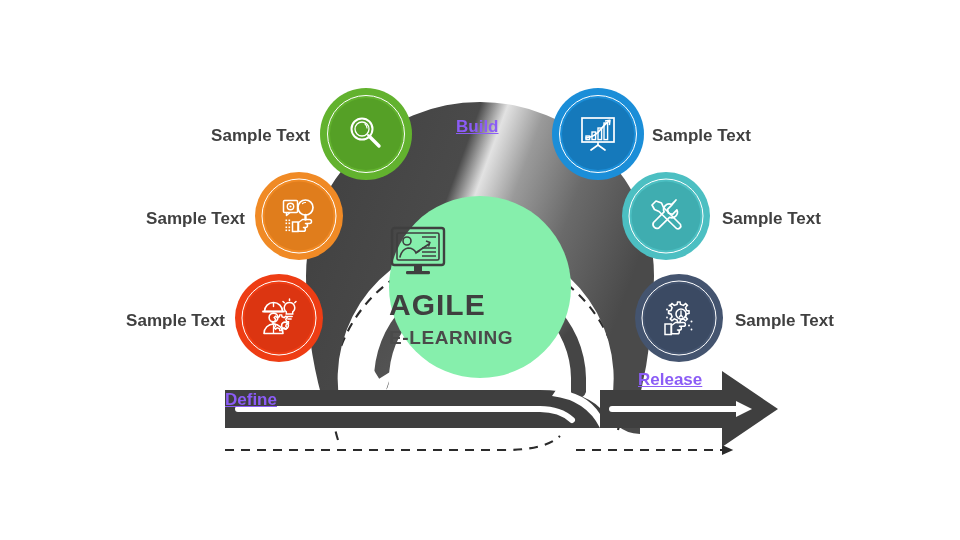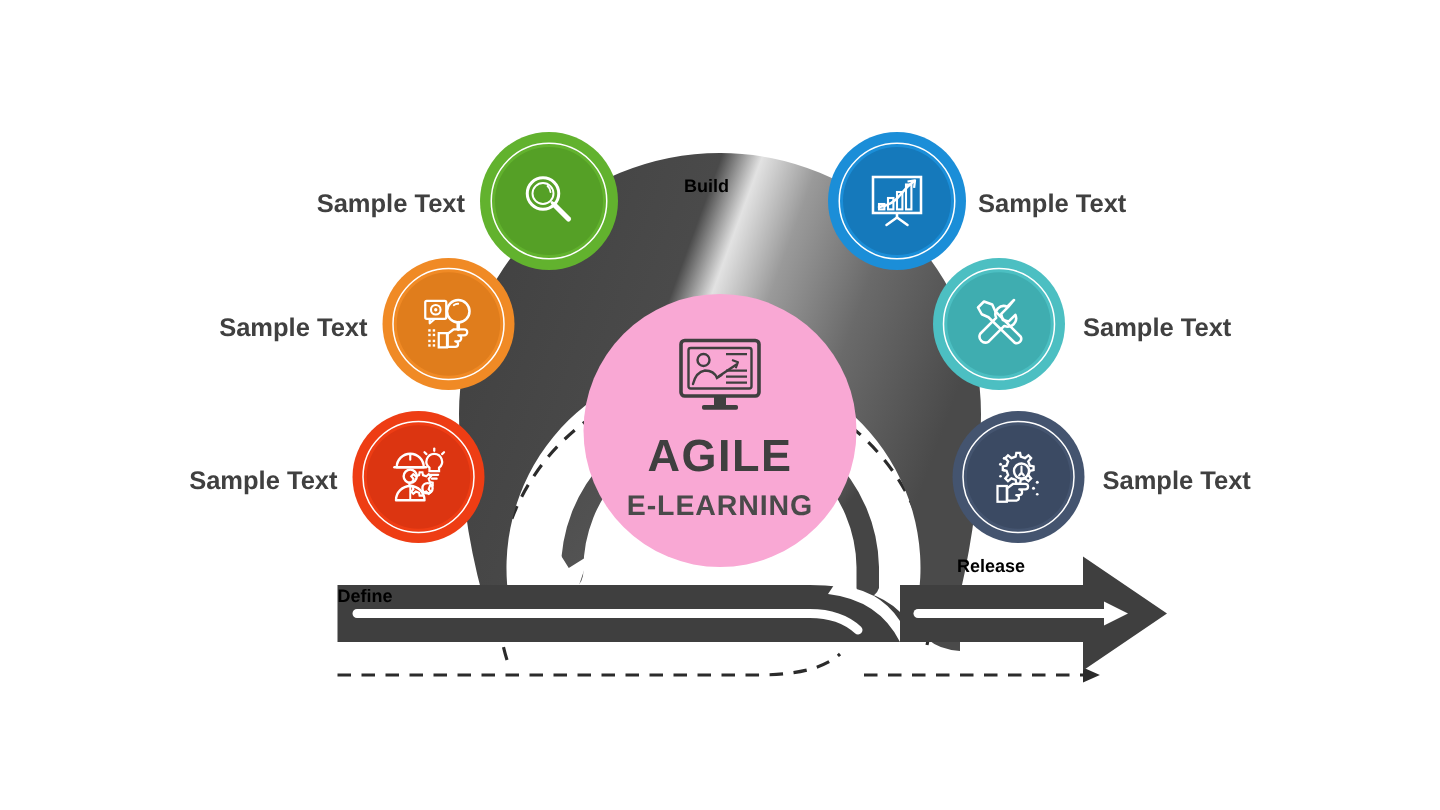--- a/index.html
+++ b/index.html
@@ -66,38 +66,38 @@
     font-size: 17px;
     font-weight: bold;
     color: #404040;
     white-space: nowrap;
   }
   .side-label.right-align { text-align: right; }
 
   
   .stage-label {
     position: absolute;
-    font-size: 12px;
-    font-weight: bold;
-    color: #000000;
+    font-size: 17px;
+    font-weight: bold;
+    color: #8b5cf6;
     white-space: nowrap;
+    text-decoration: underline;
   }
 
   
   #hub {
     position: absolute;
     left: 389px;
     top: 196px;
     width: 182px;
     height: 182px;
     border-radius: 50%;
-    background: #f9a8d4;
+    background: #86efac;
     display: flex;
     flex-direction: column;
-    align-items: center;
     justify-content: center;
   }
   #hub-icon { margin-bottom: 8px; }
   #hub-title {
     font-size: 30px;
     font-weight: bold;
     color: #3f3f3f;
     letter-spacing: 1px;
     line-height: 1;
   }

